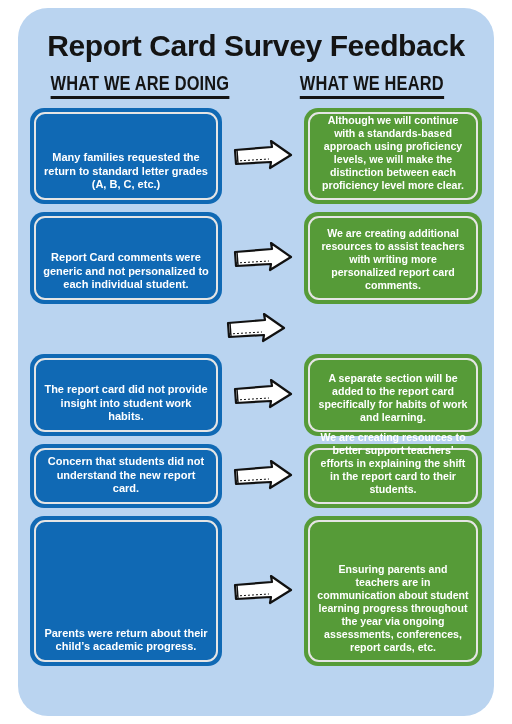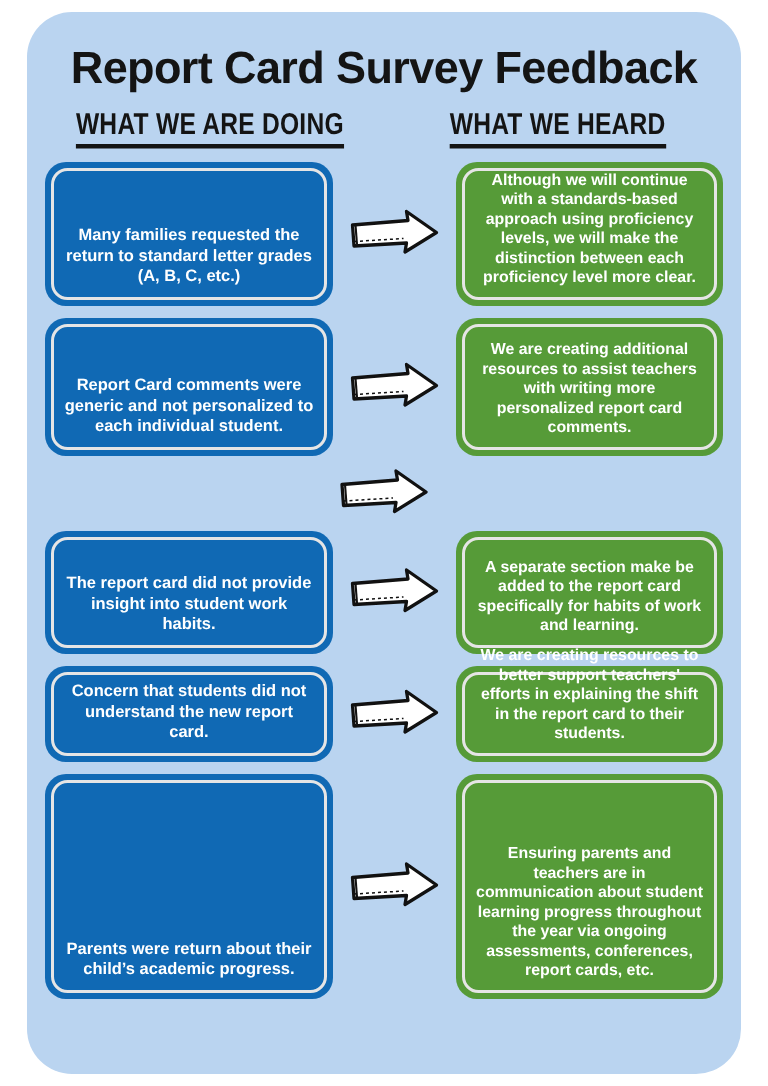--- a/index.html
+++ b/index.html
@@ -202,21 +202,21 @@
       </div>
       <div class="arrow-wrap">
         <svg width="62" height="34" viewBox="0 0 62 34" aria-hidden="true">
           <path d="M3 11 L40 8 L39 2 L59 16 L38 29 L39 23 L4 25 Z" fill="#ffffff" stroke="#111111" stroke-width="2.2" stroke-linejoin="round"></path>
           <path d="M4 22 L37 20" stroke="#111111" stroke-width="1" stroke-dasharray="2 2"></path>
           <path d="M5 11 L6 24" stroke="#111111" stroke-width="1.4"></path>
         </svg>
       </div>
       <div class="cell cell-right">
         <div class="cell-inner">
-          <span class="cell-text">A separate section make be added to the report card specifically for habits of work and learning.</span>
+          <span class="cell-text">A separate section will be added to the report card specifically for habits of work and learning.</span>
         </div>
       </div>
     </div>
 
     <div class="row row-4">
       <div class="cell cell-left">
         <div class="cell-inner">
           <span class="cell-text">Concern that students did not understand the new report card.</span>
         </div>
       </div>

